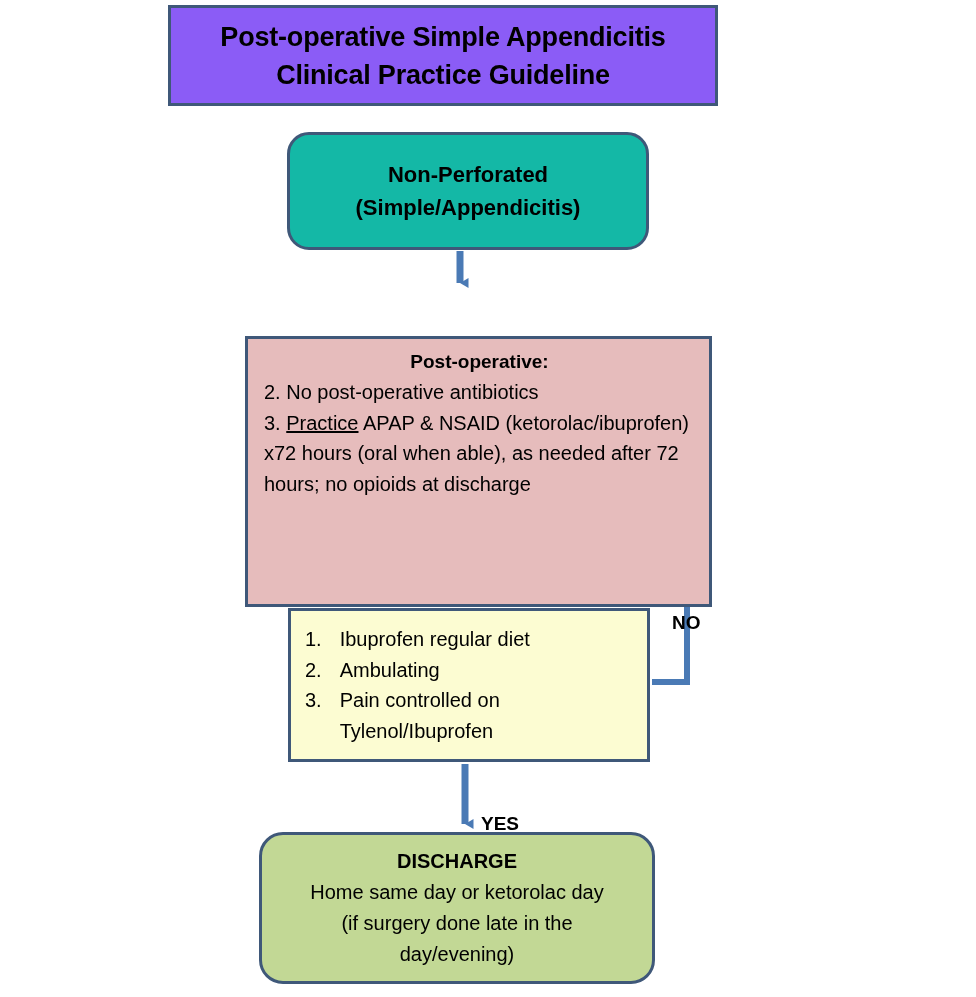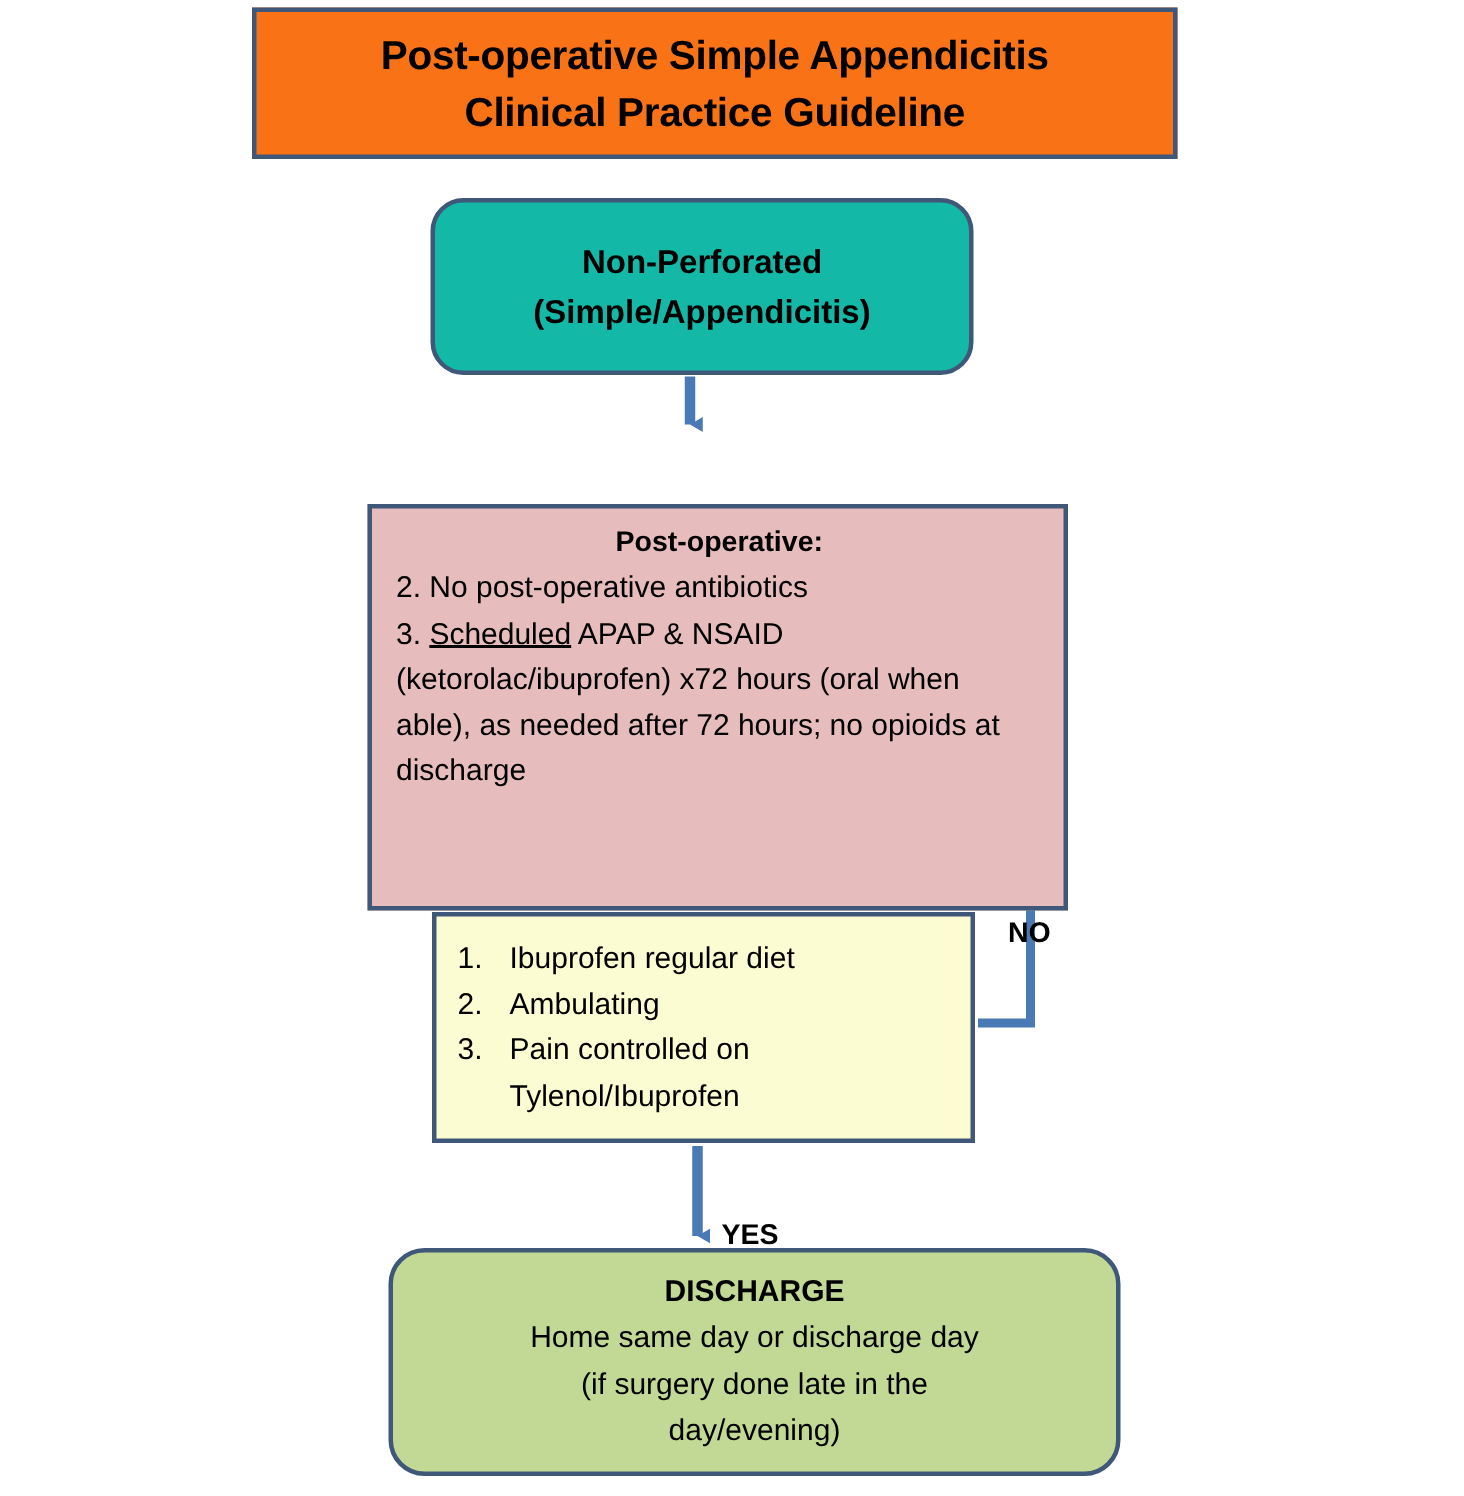--- a/index.html
+++ b/index.html
@@ -28,23 +28,23 @@
     border: 3px solid #3f5879;
     display: flex;
     flex-direction: column;
     justify-content: center;
   }
 
   
   #title-box {
     left: 168px;
     top: 5px;
-    width: 617px;
+    width: 550px;
     height: 101px;
-    background: #f97316;
+    background: #8b5cf6;
     align-items: center;
     text-align: center;
   }
   #title-box .line {
     font-weight: bold;
     font-size: 27px;
     line-height: 38px;
     letter-spacing: -0.2px;
   }
 
@@ -106,21 +106,21 @@
     font-size: 20px;
     line-height: 30.5px;
     vertical-align: top;
   }
   .olist-num { padding-right: 18px; text-align: left; white-space: nowrap; }
 
   
   #discharge-box {
     left: 259px;
     top: 832px;
-    width: 488px;
+    width: 396px;
     height: 152px;
     background: #c2d895;
     border-radius: 24px;
     align-items: center;
     text-align: center;
   }
   #discharge-box .heading {
     font-weight: bold;
     font-size: 20px;
     line-height: 31px;
@@ -187,21 +187,21 @@
   </div>
 
   <div class="node" id="diagnosis-box">
     <div class="line">Non-Perforated</div>
     <div class="line">(Simple/Appendicitis)</div>
   </div>
 
   <div class="node" id="postop-box">
     <div class="heading">Post-operative:</div>
     <div class="body">2. No post-operative antibiotics</div>
-    <div class="body"><span>3. </span><span class="u">Scheduled</span><span> APAP &amp; NSAID (ketorolac/ibuprofen) x72 hours (oral when able), as needed after 72 hours; no opioids at discharge</span></div>
+    <div class="body"><span>3. </span><span class="u">Practice</span><span> APAP &amp; NSAID (ketorolac/ibuprofen) x72 hours (oral when able), as needed after 72 hours; no opioids at discharge</span></div>
   </div>
 
   <div class="node" id="criteria-box">
     <div class="olist">
       <div class="olist-row">
         <div class="olist-num">1.</div>
         <div class="olist-txt">Ibuprofen regular diet</div>
       </div>
       <div class="olist-row">
         <div class="olist-num">2.</div>
@@ -209,21 +209,21 @@
       </div>
       <div class="olist-row">
         <div class="olist-num">3.</div>
         <div class="olist-txt">Pain controlled on Tylenol/Ibuprofen</div>
       </div>
     </div>
   </div>
 
   <div class="node" id="discharge-box">
     <div class="heading">DISCHARGE</div>
-    <div class="line">Home same day or discharge day</div>
+    <div class="line">Home same day or ketorolac day</div>
     <div class="line">(if surgery done late in the</div>
     <div class="line">day/evening)</div>
   </div>
 
   <div class="edge-label" id="label-no">NO</div>
   <div class="edge-label" id="label-yes">YES</div>
 
 </div>
 
 </body></html>

